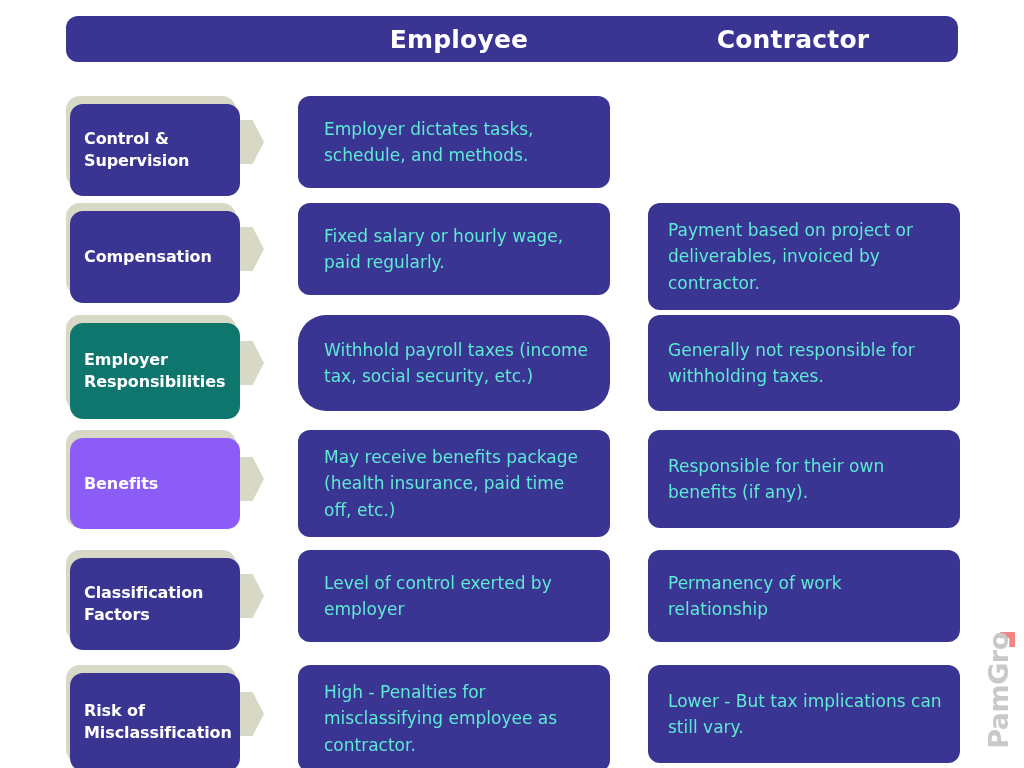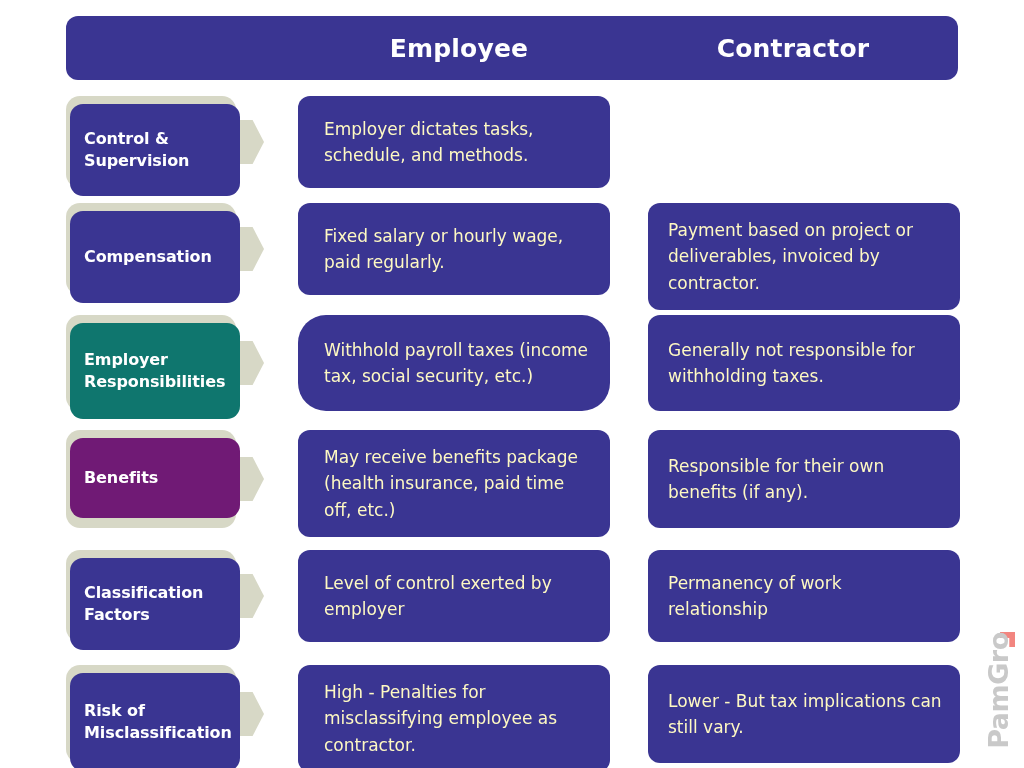--- a/index.html
+++ b/index.html
@@ -21,21 +21,21 @@
     height: 768px;
     background: #ffffff;
   }
 
   
   .header-bar {
     position: absolute;
     left: 66px;
     top: 16px;
     width: 892px;
-    height: 64px;
+    height: 46px;
     background: #3a3592;
     border-radius: 12px;
     display: flex;
     align-items: center;
     box-sizing: border-box;
   }
   .header-spacer {
     width: 226px;
     flex: 0 0 226px;
     height: 1px;
@@ -112,21 +112,21 @@
   .cell {
     flex: 0 0 312px;
     width: 312px;
     min-height: 88px;
     background: #3a3592;
     border-radius: 12px;
     box-sizing: border-box;
     padding: 14px 16px 14px 26px;
     display: flex;
     align-items: center;
-    color: #fef9c3;
+    color: #5eead4;
     font-size: 17px;
     line-height: 1.55;
   }
   .cell-gap-b { flex: 0 0 38px; }
   .cell.cell-contractor {
     padding-left: 20px;
   }
 
   
   .watermark {
@@ -210,21 +210,21 @@
     <div class="cell-gap-a"></div>
     <div class="cell cell-employee" style="min-height: 96px; background: rgb(58, 53, 146); border-radius: 28px;">Withhold payroll taxes (income tax, social security, etc.)</div>
     <div class="cell-gap-b"></div>
     <div class="cell cell-contractor" style="min-height: 96px; background: rgb(58, 53, 146);">Generally not responsible for withholding taxes.</div>
   </div>
 
   <div class="row" style="top: 430px;">
     <div class="label-wrap">
       <div class="label-shadow" style="height: 98px; background: rgb(215, 216, 198);"></div>
       <div class="label-arrow" style="top: 27px; background: rgb(215, 216, 198);"></div>
-      <div class="label-box" style="height: 80px; background: #701a75;">
+      <div class="label-box" style="height: 91px; background: #8b5cf6;">
         <span class="label-text">Benefits</span>
       </div>
     </div>
     <div class="cell-gap-a"></div>
     <div class="cell cell-employee" style="min-height: 98px; background: rgb(58, 53, 146);">May receive benefits package (health insurance, paid time off, etc.)</div>
     <div class="cell-gap-b"></div>
     <div class="cell cell-contractor" style="min-height: 98px; background: rgb(58, 53, 146);">Responsible for their own benefits (if any).</div>
   </div>
 
   <div class="row" style="top: 550px;">

